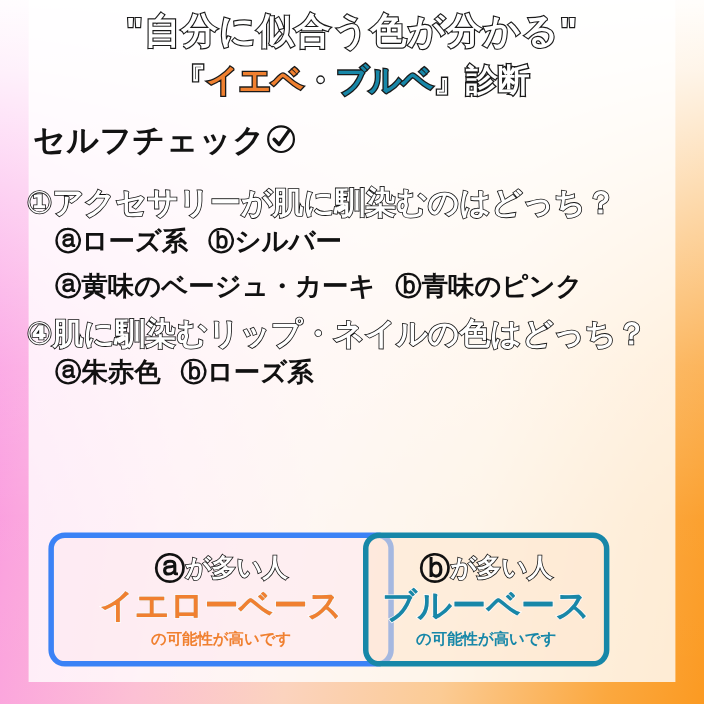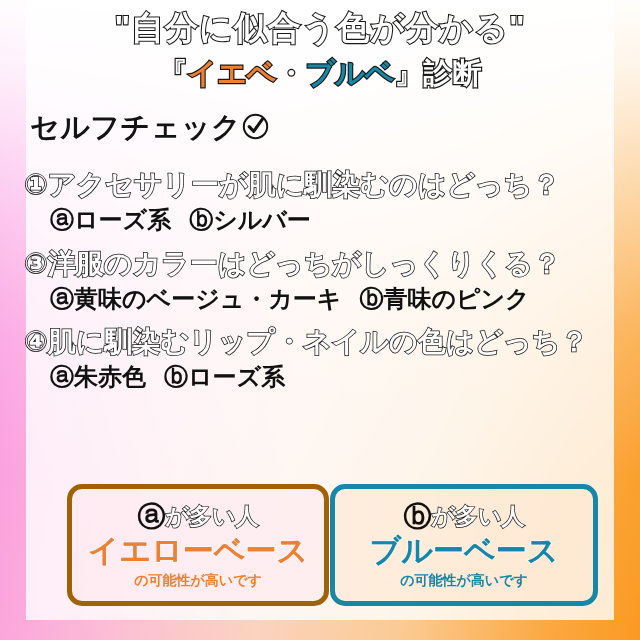--- a/index.html
+++ b/index.html
@@ -104,27 +104,26 @@
   .qgroup{margin-bottom:13px;}
 
   
   .rbox{
     position:absolute;top:484px;height:122px;
     border-radius:15px;box-sizing:border-box;
     display:flex;flex-direction:column;align-items:center;
     justify-content:center;
   }
   #rbox-a{
-    left:44px;width:262px;
-    border:5px solid #a16207;
+    left:44px;width:314px;
+    border:5px solid #3b82f6;
     background:rgba(253,232,238,0.55);
-    margin-left:23px;
   }
   #rbox-b{
-    left:330px;width:268px;
+    left:330px;width:224px;
     border:5px solid #1787A8;
     background:rgba(253,230,205,0.55);
   }
   .r-top{
     font-size:23px;font-weight:700;white-space:nowrap;
     color:#ffffff;-webkit-text-stroke:1.4px #111111;
     paint-order:stroke fill;line-height:1.1;
     margin-bottom:2px;
   }
   .r-top .mark{
@@ -176,23 +175,20 @@
         <div class="q-line">
           <span>①</span><span>アクセサリーが肌に馴染むのはどっち？</span>
         </div>
         <div class="a-line">
           <span>ⓐ</span><span>ローズ系</span><span class="sp"></span><span>ⓑ</span><span>シルバー</span>
         </div>
       </div>
 
 
       <div class="qgroup">
-        <div class="q-line">
-          <span>③</span><span>洋服のカラーはどっちがしっくりくる？</span>
-        </div>
         <div class="a-line">
           <span>ⓐ</span><span>黄味のベージュ・カーキ</span><span class="sp"></span><span>ⓑ</span><span>青味のピンク</span>
         </div>
       </div>
 
       <div class="qgroup">
         <div class="q-line">
           <span>④</span><span>肌に馴染むリップ・ネイルの色はどっち？</span>
         </div>
         <div class="a-line">

